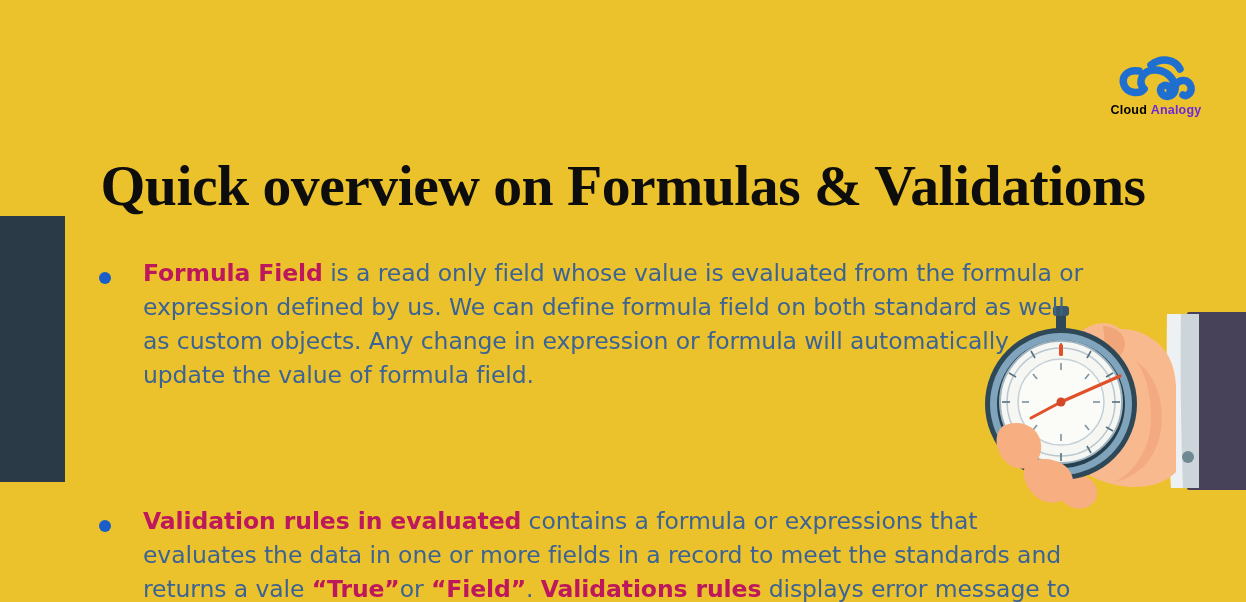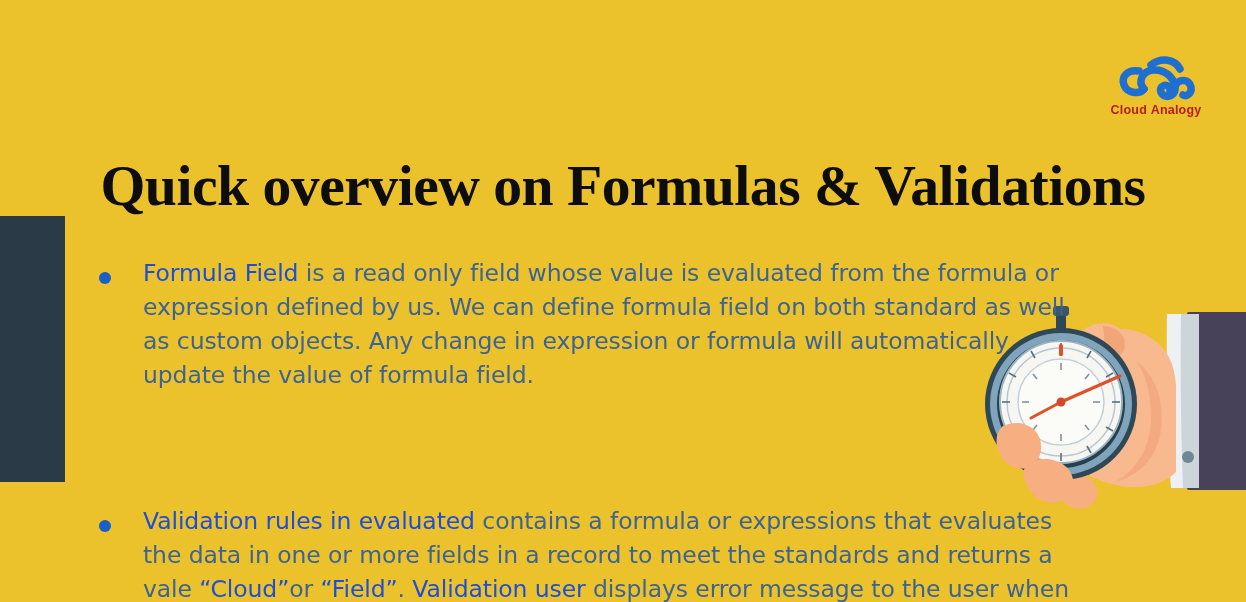--- a/index.html
+++ b/index.html
@@ -51,22 +51,22 @@
   }
   .logo-text {
     display: block;
     margin-top: 1px;
     font-size: 12.5px;
     font-weight: bold;
     letter-spacing: .2px;
     white-space: nowrap;
     line-height: 1;
   }
-  .logo-word-cloud { color: #b91c1c; }
-  .logo-word-analogy { color: #b91c1c; }
+  .logo-word-cloud { color: #000000; }
+  .logo-word-analogy { color: #6d28d9; }
 
   
   .title {
     position: absolute;
     left: 0;
     right: 0;
     top: 118px;
     text-align: center;
     font-family: "Liberation Serif", "DejaVu Serif", serif;
     font-weight: bold;
@@ -115,22 +115,22 @@
 
   .bullet-text {
     font-family: "DejaVu Sans", "Liberation Sans", sans-serif;
     font-size: 23.5px;
     line-height: 34px;
     color: #3b6394;
     letter-spacing: -0.1px;
   }
   .bullet-text b,
   .bullet-text strong {
-    color: #1d4ed8;
-    font-weight: normal;
+    color: #be185d;
+    font-weight: bold;
   }
 </style>
 </head>
 <body>
 
 <div id="slide">
 
   <div class="left-block"></div>
 
   <div class="logo">
@@ -220,17 +220,17 @@
     </svg>
   </div>
 
   <div class="content">
     <div class="bullet-row">
       <span class="bullet-dot"></span>
       <p class="bullet-text"><b>Formula Field</b><span> is a read only field whose value is evaluated from the formula or expression defined by us. We can define formula field on both standard as well as custom objects. Any change in expression or formula will automatically update the value of formula field.</span></p>
     </div>
     <div class="bullet-row">
       <span class="bullet-dot"></span>
-      <p class="bullet-text"><b>Validation rules in evaluated</b><span> contains a formula or expressions that evaluates the data in one or more  fields in a record to meet the standards and returns a vale </span><b>“Cloud”</b><span>or </span><b>“Field”</b><span>. </span><b>Validation user</b><span> displays error message to the user when the Condition is </span></p>
+      <p class="bullet-text"><b>Validation rules in evaluated</b><span> contains a formula or expressions that evaluates the data in one or more  fields in a record to meet the standards and returns a vale </span><b>“True”</b><span>or </span><b>“Field”</b><span>. </span><b>Validations rules</b><span> displays error message to the user when the Condition is </span></p>
     </div>
   </div>
 
 </div>
 
 </body></html>

